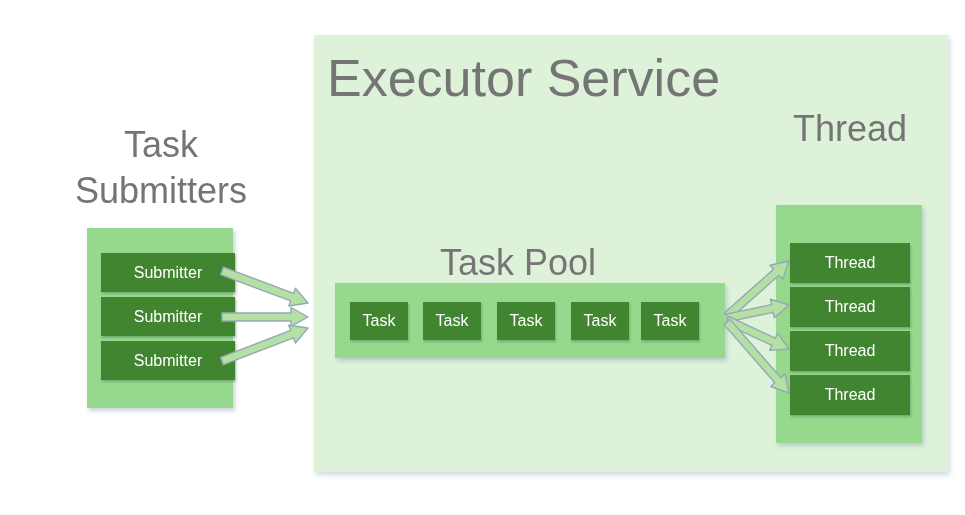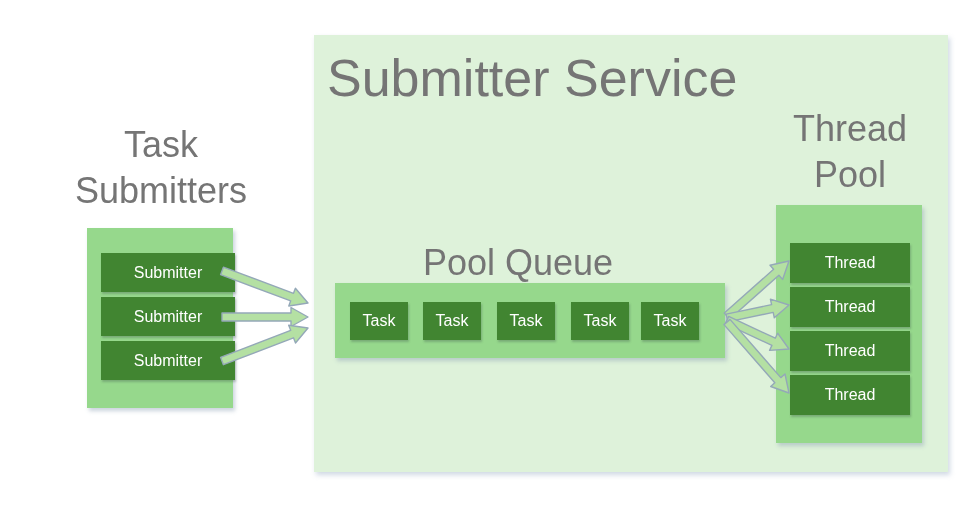--- a/index.html
+++ b/index.html
@@ -96,27 +96,26 @@
 <body>
 
 <div class="canvas">
 
   <div class="gray-label label-submitters">
     <div>Task</div>
     <div>Submitters</div>
   </div>
 
   <div class="executor-box"></div>
-  <div class="executor-title">Submitter Service</div>
+  <div class="executor-title">Executor Service</div>
 
-  <div class="gray-label label-queue">Pool Queue</div>
+  <div class="gray-label label-queue">Task Pool</div>
 
   <div class="gray-label label-threadpool">
     <div>Thread</div>
-    <div>Pool</div>
   </div>
 
   <div class="green-panel panel-submitters"></div>
   <div class="green-panel panel-queue"></div>
   <div class="green-panel panel-threadpool"></div>
 
   <div class="dark-box submitter-box sub-1">Submitter</div>
   <div class="dark-box submitter-box sub-2">Submitter</div>
   <div class="dark-box submitter-box sub-3">Submitter</div>
 

